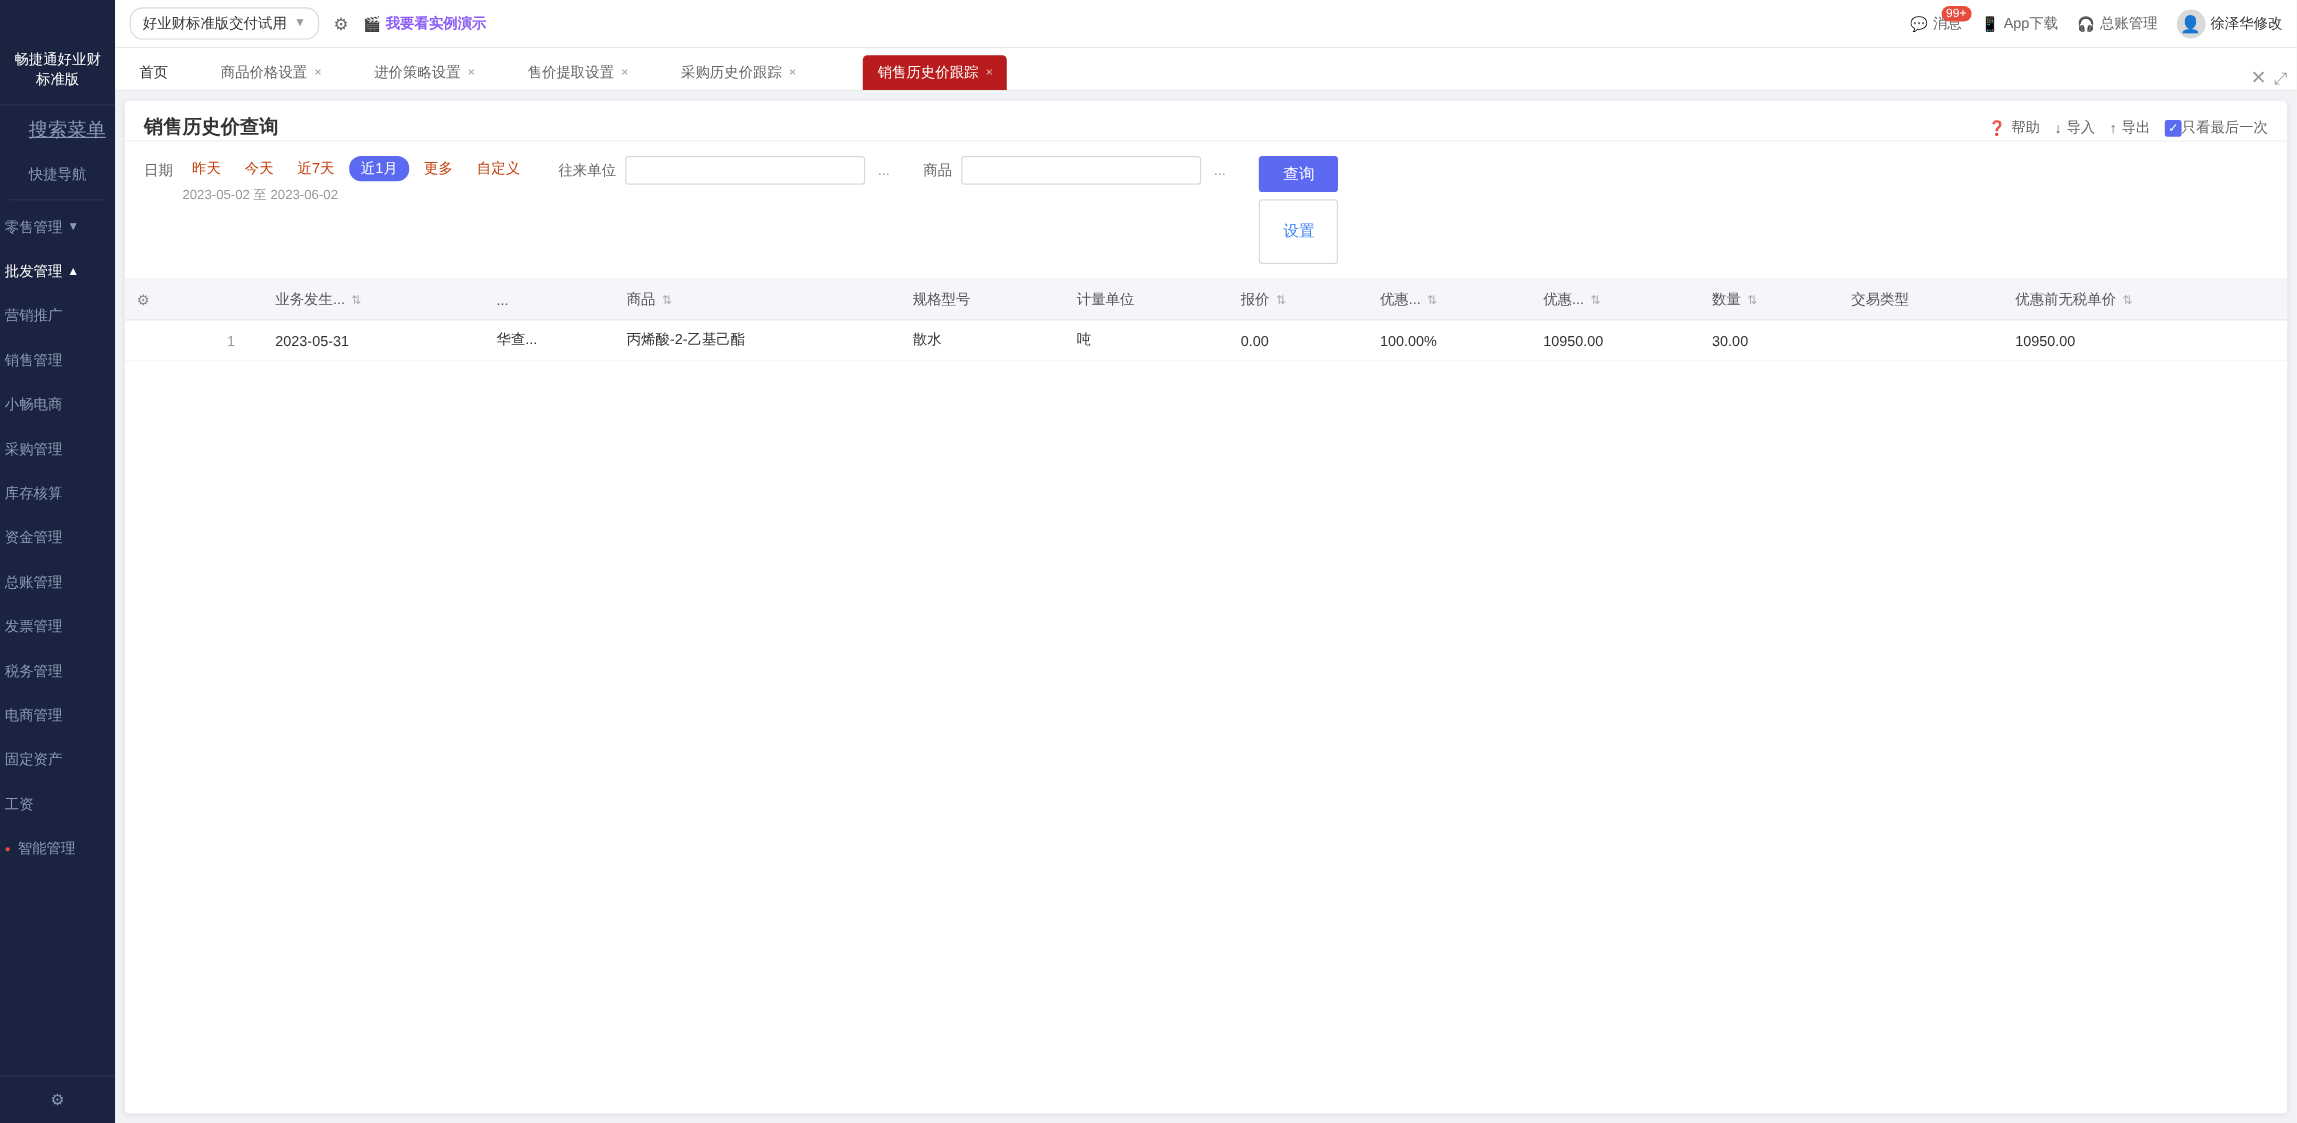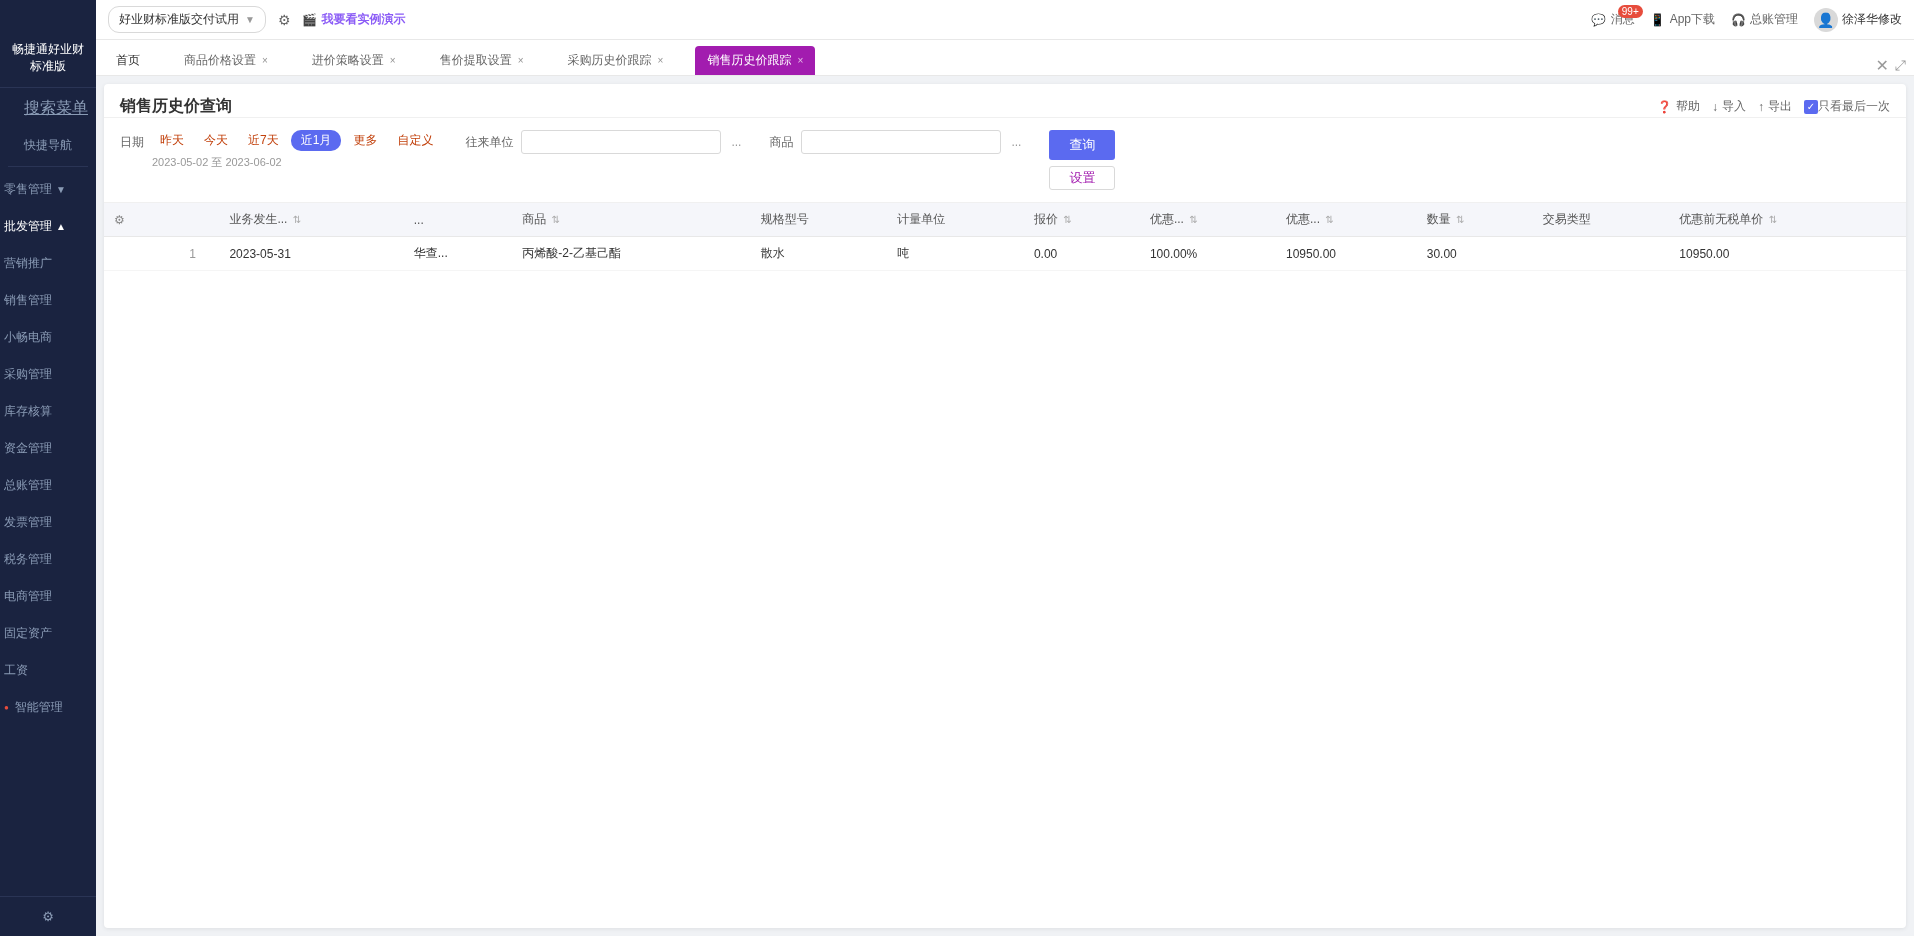--- a/index.html
+++ b/index.html
@@ -32,21 +32,21 @@
     .topbar-msg { position: relative; cursor: pointer; color: #666; font-size: 12px; display: flex; align-items: center; gap: 4px; }
     .badge { background: #e74c3c; color: white; font-size: 10px; padding: 1px 4px; border-radius: 8px; position: absolute; top: -6px; right: -8px; }
     .topbar-app { font-size: 12px; color: #666; cursor: pointer; display: flex; align-items: center; gap: 4px; }
     .topbar-service { font-size: 12px; color: #666; cursor: pointer; display: flex; align-items: center; gap: 4px; }
     .topbar-user { font-size: 12px; color: #333; cursor: pointer; display: flex; align-items: center; gap: 4px; }
     .topbar-user .avatar { width: 24px; height: 24px; border-radius: 50%; background: #d9d9d9; display: flex; align-items: center; justify-content: center; font-size: 14px; }
 
     
     .tabs { height: 36px; background: #ffffff; display: flex; align-items: flex-end; padding: 0 8px; border-bottom: 1px solid #e8e8e8; gap: 20px; }
     .tab { padding: 6px 12px; font-size: 12px; cursor: pointer; color: #666; border-radius: 4px 4px 0 0; white-space: nowrap; display: flex; align-items: center; gap: 6px; }
-    .tab.active { background: #a21caf; color: #ffffff; }
+    .tab.active { background: #b91c1c; color: #ffffff; margin-left: 24px; }
     .tab .close { font-size: 10px; cursor: pointer; opacity: 0.7; }
     .tab-home { color: #333; font-weight: 500; }
 
     
     .workspace { flex: 1; background: #ffffff; margin: 8px; border-radius: 4px; overflow: hidden; display: flex; flex-direction: column; box-shadow: 0 1px 4px rgba(0,0,0,0.08); }
 
     
     .page-header { padding: 12px 16px 0; display: flex; align-items: center; justify-content: space-between; border-bottom: 1px solid #f0f0f0; }
     .page-title { font-size: 16px; font-weight: 600; color: #333; }
     .page-actions { display: flex; align-items: center; gap: 12px; font-size: 12px; color: #666; }
@@ -61,21 +61,21 @@
     .filter-label { font-size: 12px; color: #666; padding-top: 4px; white-space: nowrap; }
     .filter-dates { display: flex; flex-direction: column; gap: 4px; }
     .date-options { display: flex; align-items: center; gap: 4px; }
     .date-option { padding: 2px 8px; font-size: 12px; color: #c2410c; cursor: pointer; border-radius: 3px; }
     .date-option.active { background: #5b6af0; color: #ffffff; border-radius: 10px; padding: 2px 10px; }
     .date-range { font-size: 11px; color: #999; }
     .filter-field { display: flex; align-items: center; gap: 6px; }
     .filter-input { border: 1px solid #d9d9d9; border-radius: 3px; padding: 4px 8px; font-size: 12px; width: 200px; color: #333; }
     .filter-more { color: #999; font-size: 12px; cursor: pointer; padding: 4px; }
     .btn-query { background: #5b6af0; color: white; border: none; padding: 6px 20px; border-radius: 3px; cursor: pointer; font-size: 13px; }
-    .btn-settings { background: white; color: #a21caf; border: 1px solid #d9d9d9; padding: 2px 16px; border-radius: 3px; cursor: pointer; font-size: 13px; }
+    .btn-settings { background: white; color: #3b82f6; border: 1px solid #d9d9d9; padding: 17px 16px; border-radius: 3px; cursor: pointer; font-size: 13px; }
     .filter-actions { display: flex; flex-direction: column; gap: 6px; }
 
     
     .table-area { flex: 1; overflow: auto; }
     table { width: 100%; border-collapse: collapse; font-size: 12px; }
     thead tr { background: #f5f6fa; }
     th { padding: 8px 10px; text-align: left; color: #555; font-weight: 500; border-bottom: 1px solid #e8e8e8; white-space: nowrap; cursor: pointer; user-select: none; }
     th .sort-icon { color: #aaa; font-size: 10px; margin-left: 2px; }
     td { padding: 8px 10px; color: #333; border-bottom: 1px solid #f5f5f5; }
     .th-gear { color: #888; cursor: pointer; }

